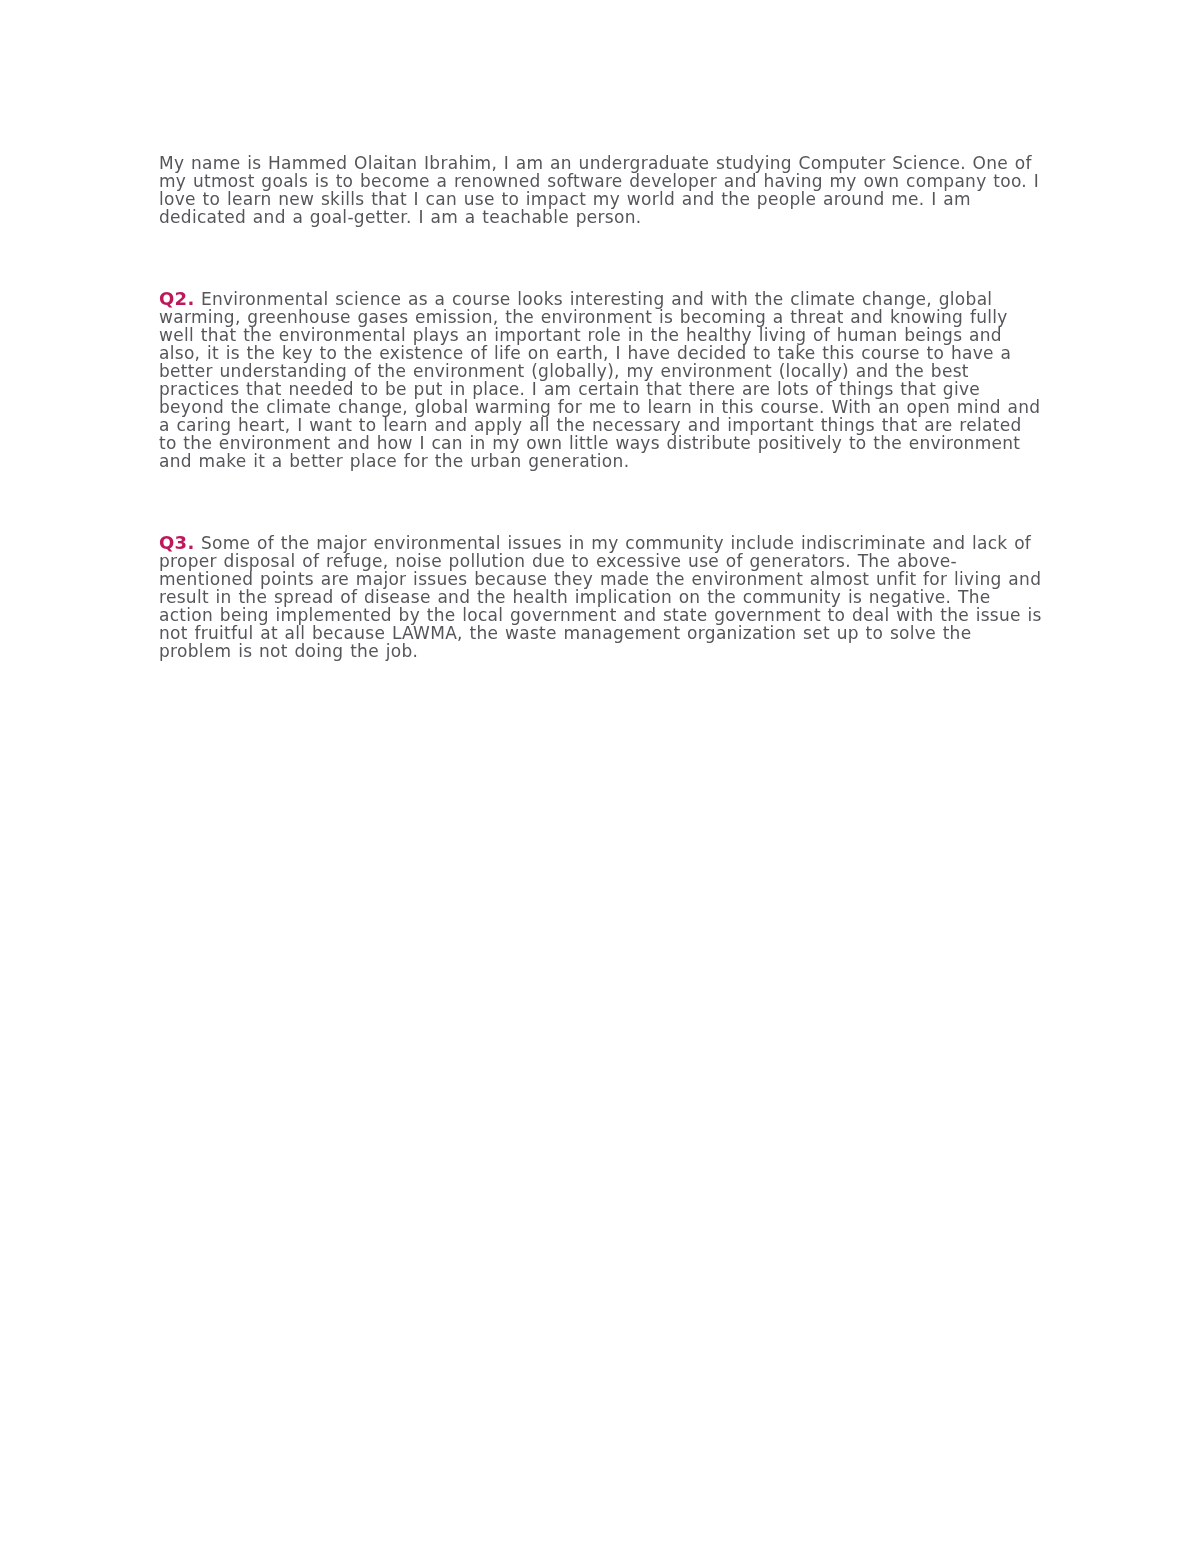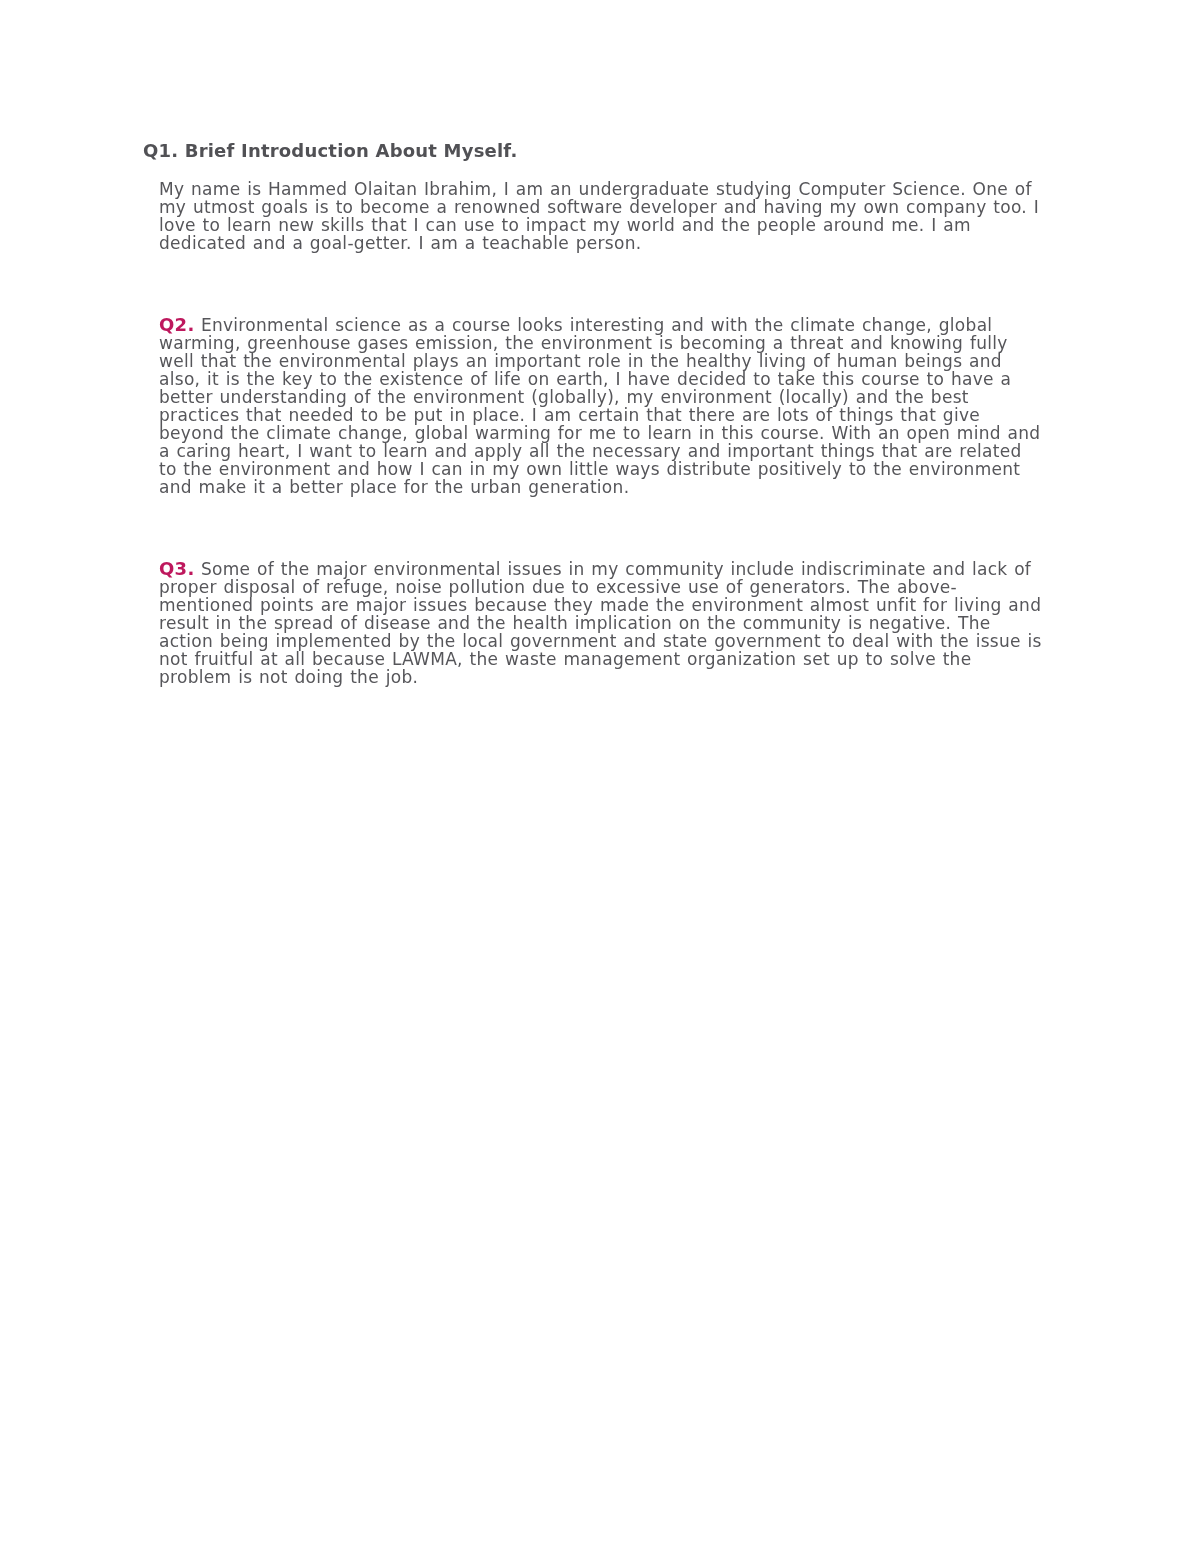--- a/index.html
+++ b/index.html
@@ -51,21 +51,20 @@
     margin-right: 0.35em;
   }
 </style>
 </head>
 <body>
 
 <div class="page">
   <div class="content">
 
     <div class="section">
-      <h1 class="q-heading">Q1. Brief Introduction About Myself.</h1>
       <p class="q-paragraph"><span>My name is Hammed Olaitan Ibrahim, I am an undergraduate studying Computer Science. One of my utmost goals is to become a renowned software developer and having my own company too. I love to learn new skills that I can use to impact my world and the people around me. I am dedicated and a goal-getter. I am a teachable person.</span></p>
     </div>
 
     <div class="section">
       <p class="q-paragraph"><strong class="q-lead">Q2.</strong><span>Environmental science as a course looks interesting and with the climate change, global warming, greenhouse gases emission, the environment is becoming a threat and knowing fully well that the environmental plays an important role in the healthy living of human beings and also, it is the key to the existence of life on earth, I have decided to take this course to have a better understanding of the environment (globally), my environment (locally) and the best practices that needed to be put in place. I am certain that there are lots of things that give beyond the climate change, global warming for me to learn in this course. With an open mind and a caring heart, I want to learn and apply all the necessary and important things that are related to the environment and how I can in my own little ways distribute positively to the environment and make it a better place for the urban generation.</span></p>
     </div>
 
     <div class="section">
       <p class="q-paragraph"><strong class="q-lead">Q3.</strong><span>Some of the major environmental issues in my community include indiscriminate and lack of proper disposal of refuge, noise pollution due to excessive use of generators. The above-mentioned points are major issues because they made the environment almost unfit for living and result in the spread of disease and the health implication on the community is negative. The action being implemented by the local government and state government to deal with the issue is not fruitful at all because LAWMA, the waste management organization set up to solve the problem is not doing the job.</span></p>
     </div>

